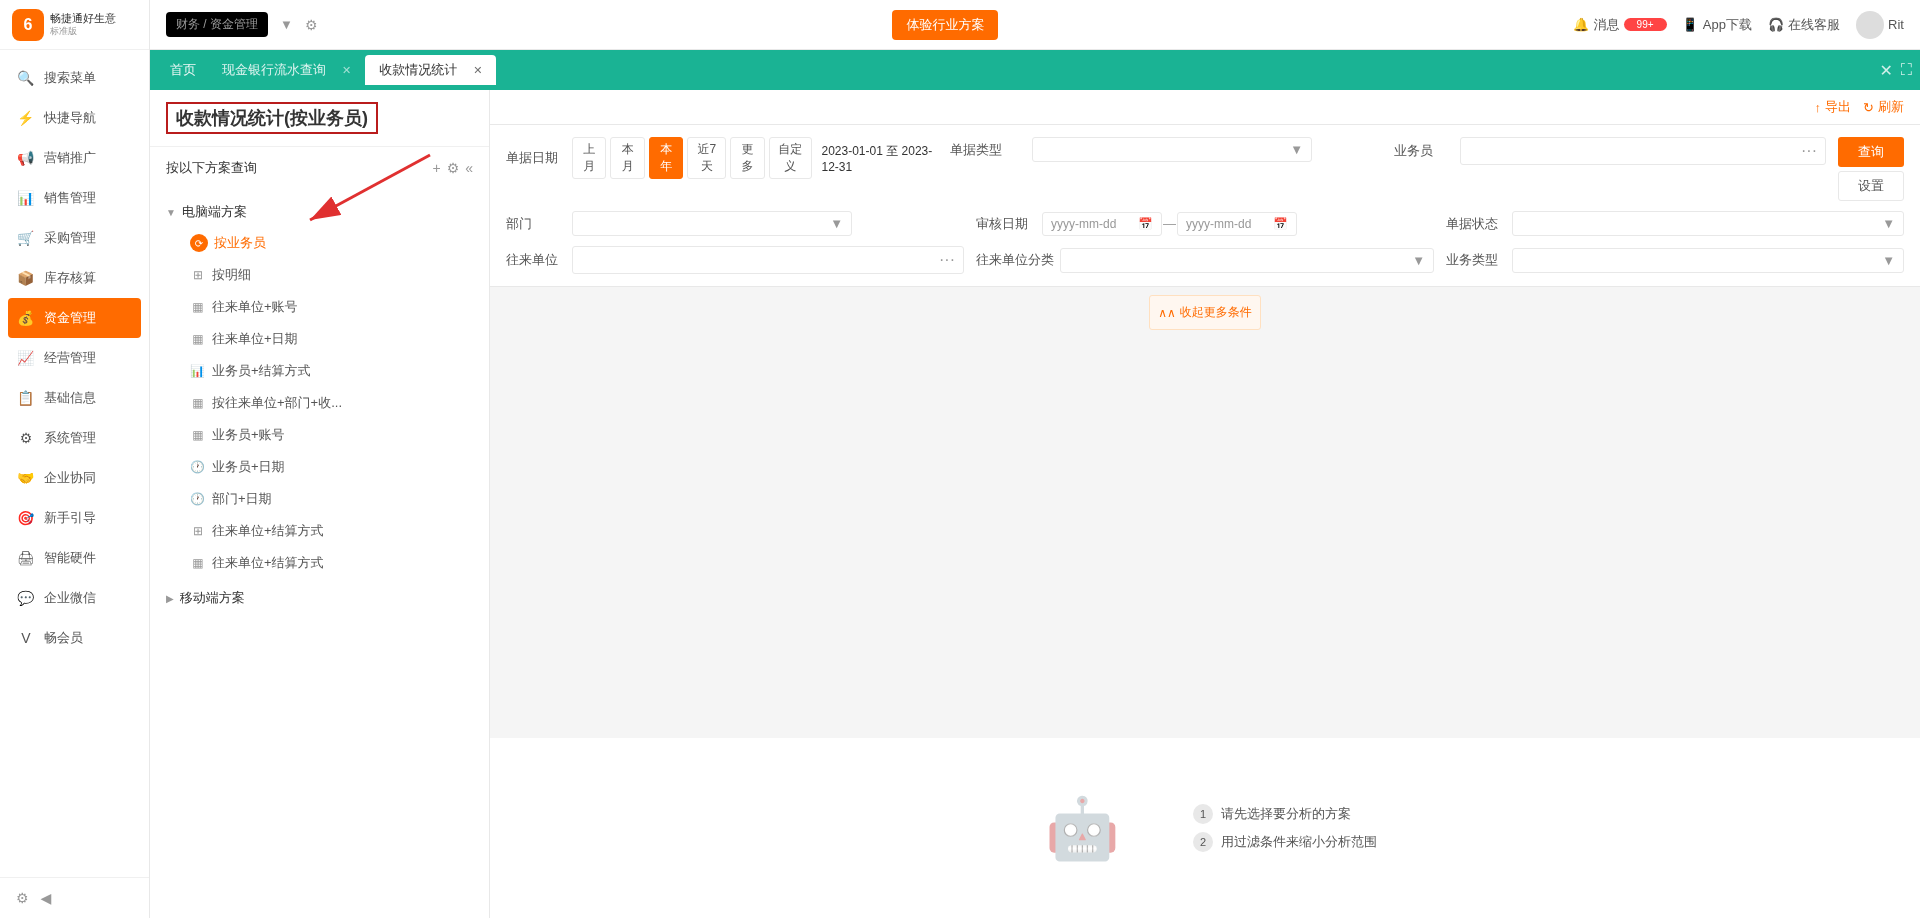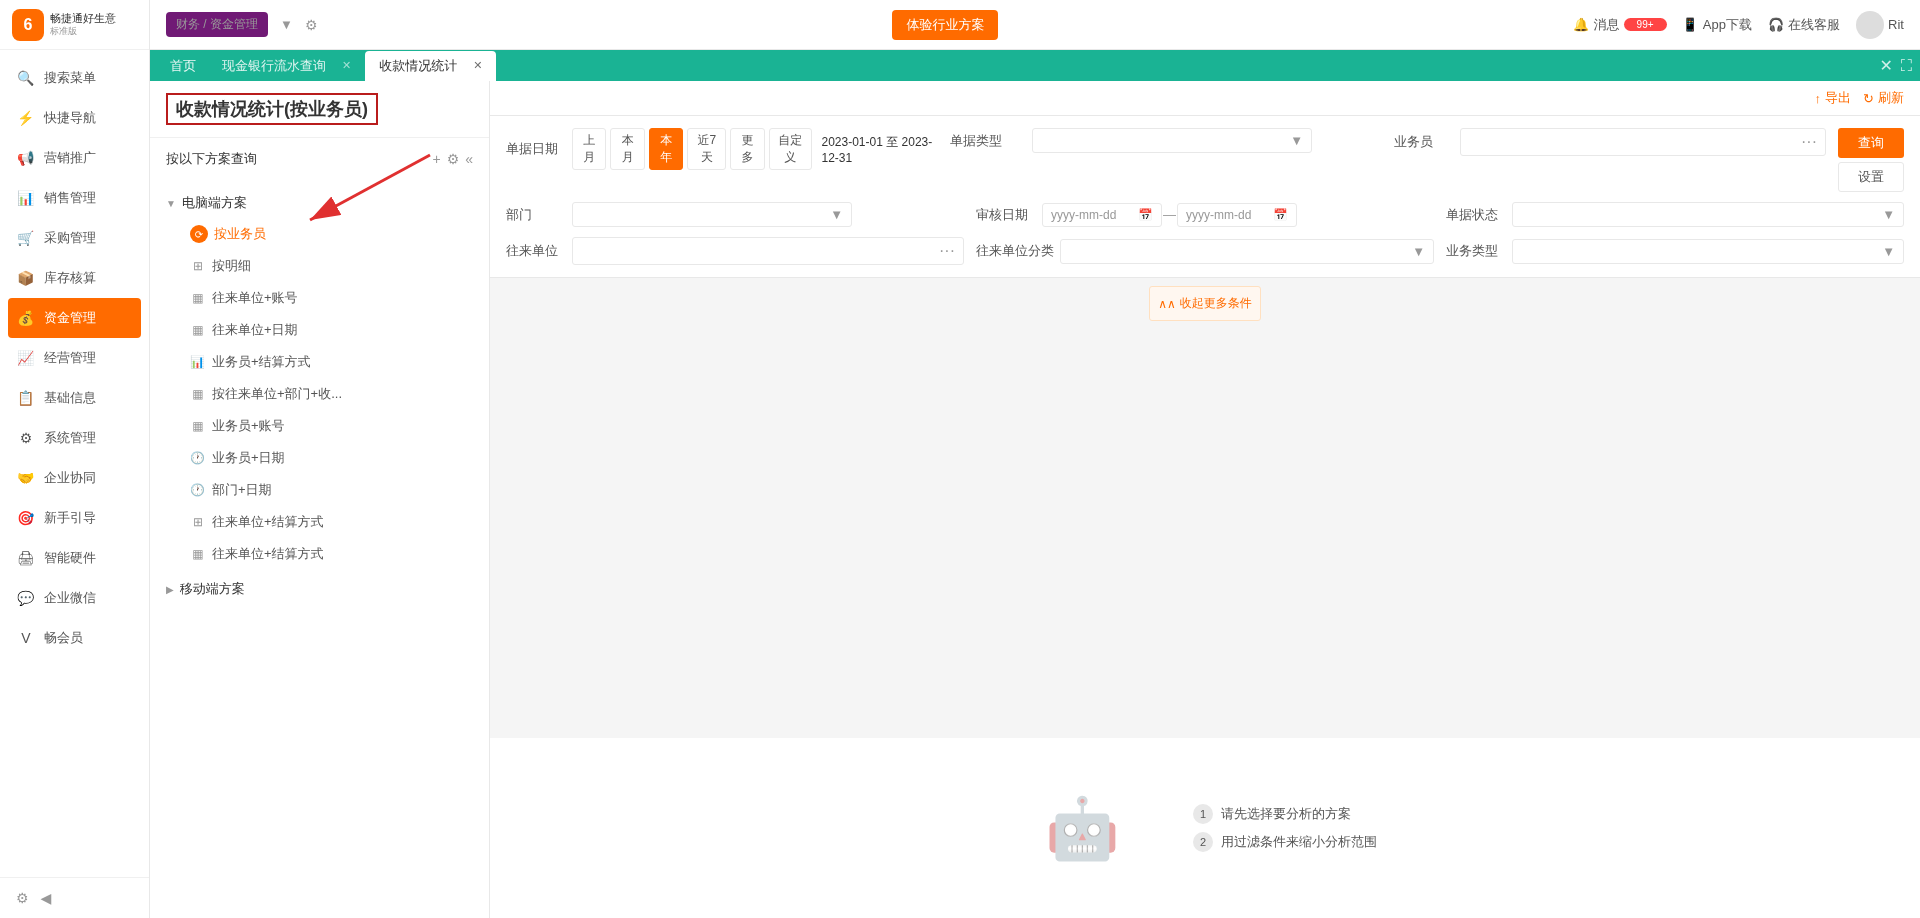--- a/index.html
+++ b/index.html
@@ -73,40 +73,40 @@
       height: 50px;
       background: #fff;
       border-bottom: 1px solid #e8e8e8;
       display: flex;
       align-items: center;
       padding: 0 16px;
       justify-content: space-between;
       flex-shrink: 0;
     }
     .header-left { display: flex; align-items: center; gap: 12px; }
-    .header-breadcrumb { color: #999; font-size: 12px; background: #701a75; padding: 4px 10px; border-radius: 4px; }
+    .header-breadcrumb { color: #999; font-size: 12px; background: #000000; padding: 4px 10px; border-radius: 4px; }
     .header-dropdown-btn { color: #999; cursor: pointer; }
     .header-gear { color: #999; cursor: pointer; font-size: 14px; }
     .trial-btn {
       background: #ff6b00;
       color: white;
       border: none;
       padding: 6px 14px;
       border-radius: 4px;
       cursor: pointer;
       font-size: 13px;
     }
     .header-right { display: flex; align-items: center; gap: 16px; }
     .header-right-item { display: flex; align-items: center; gap: 4px; color: #555; cursor: pointer; font-size: 13px; }
     .badge { background: #ff4444; color: white; border-radius: 10px; padding: 1px 13px; font-size: 10px; }
     .user-avatar { width: 28px; height: 28px; background: #ddd; border-radius: 50%; }
 
     
     .tab-bar {
-      height: 31px;
+      height: 40px;
       background: #1ab394;
       display: flex;
       align-items: center;
       padding: 0 8px;
       flex-shrink: 0;
     }
     .tab-item {
       display: flex;
       align-items: center;
       padding: 6px 14px;

